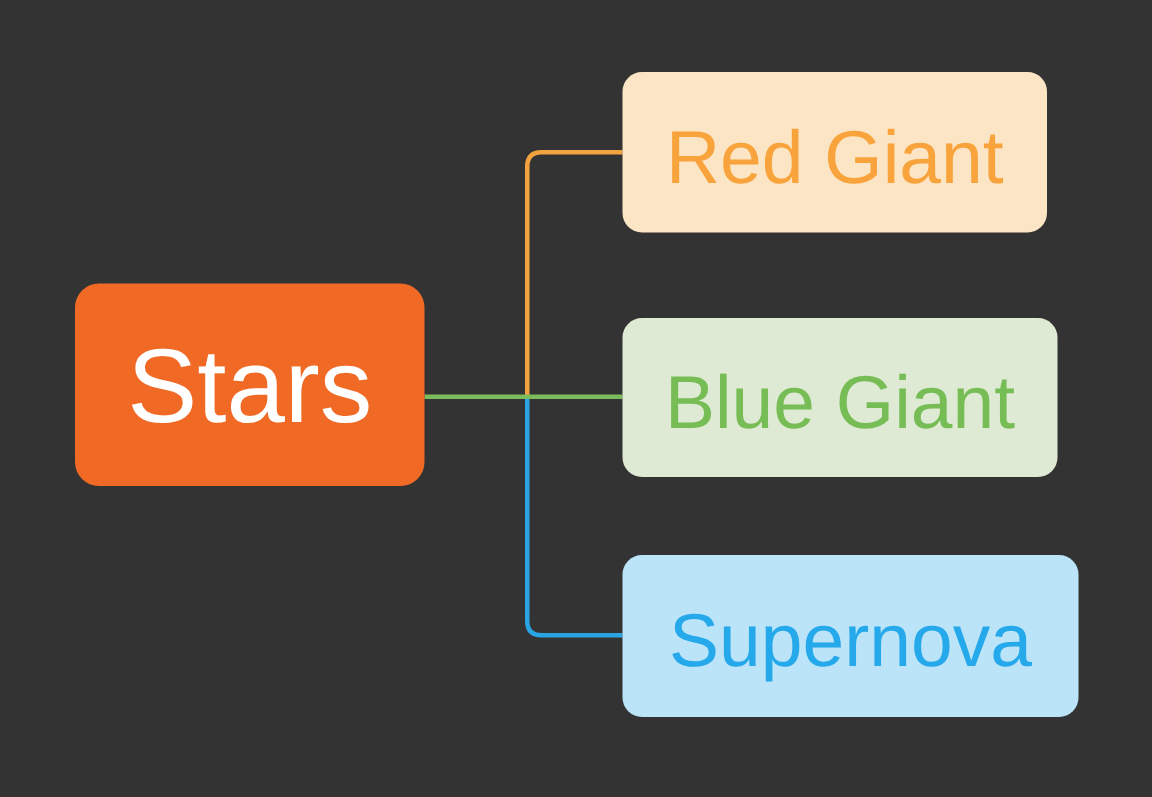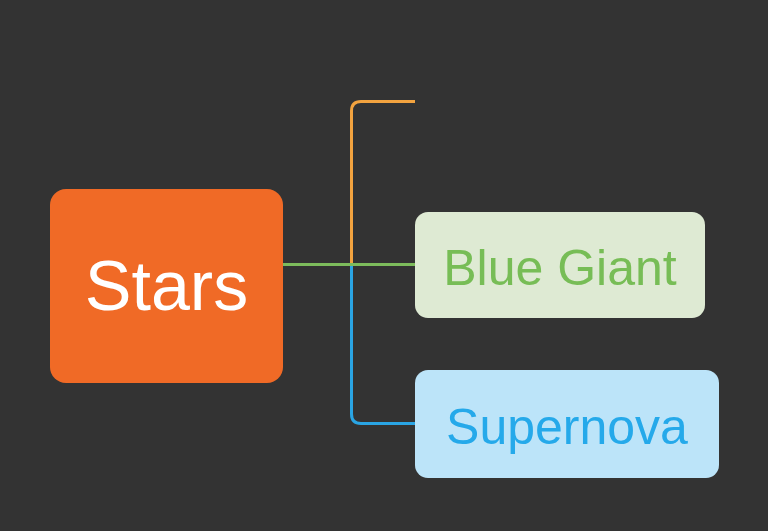--- a/index.html
+++ b/index.html
@@ -26,21 +26,21 @@
     align-items: center;
     justify-content: center;
     box-sizing: border-box;
   }
   .node .label {
     white-space: nowrap;
     line-height: 1;
   }
   .node-root {
     left: 50px; top: 189px;
-    width: 233px; height: 194px;
+    width: 233px; height: 135px;
     border-radius: 16px;
     font-size: 70px;
   }
   .node-child {
     border-radius: 13px;
     font-size: 50px;
   }
   .node-child .label { padding-top: 6px; }
   .node-red-giant  { left: 415px; top: 48px;  width: 283px; height: 107px; }
   .node-blue-giant { left: 415px; top: 212px; width: 290px; height: 106px; }
@@ -54,20 +54,23 @@
   <svg class="connectors" viewBox="0 0 768 531" xmlns="http://www.w3.org/2000/svg">
     <path d="M 351.5 264 L 351.5 111 Q 351.5 101.5 361 101.5 L 415 101.5" fill="none" stroke-width="3" stroke="#F2A33F"></path>
     <path d="M 351.5 264 L 351.5 414 Q 351.5 423.5 361 423.5 L 415 423.5" fill="none" stroke-width="3" stroke="#2AA5E4"></path>
     <path d="M 283 264.5 L 415 264.5" fill="none" stroke-width="3" stroke="#7DBC5C"></path>
   </svg>
 
   <div class="node node-root" style="background: rgb(240, 106, 38); color: rgb(255, 255, 255);">
     <span class="label">Stars</span>
   </div>
 
+  <div class="node node-child node-red-giant" style="background: rgb(252, 229, 196); color: rgb(249, 163, 60);">
+    <span class="label">Red Giant</span>
+  </div>
 
   <div class="node node-child node-supernova" style="background: rgb(188, 228, 249); color: rgb(37, 169, 234);">
     <span class="label">Supernova</span>
   </div>
 
   <div class="node node-child node-blue-giant" style="background: rgb(222, 234, 211); color: rgb(119, 189, 86);">
     <span class="label">Blue Giant</span>
   </div>
 
 </div>

